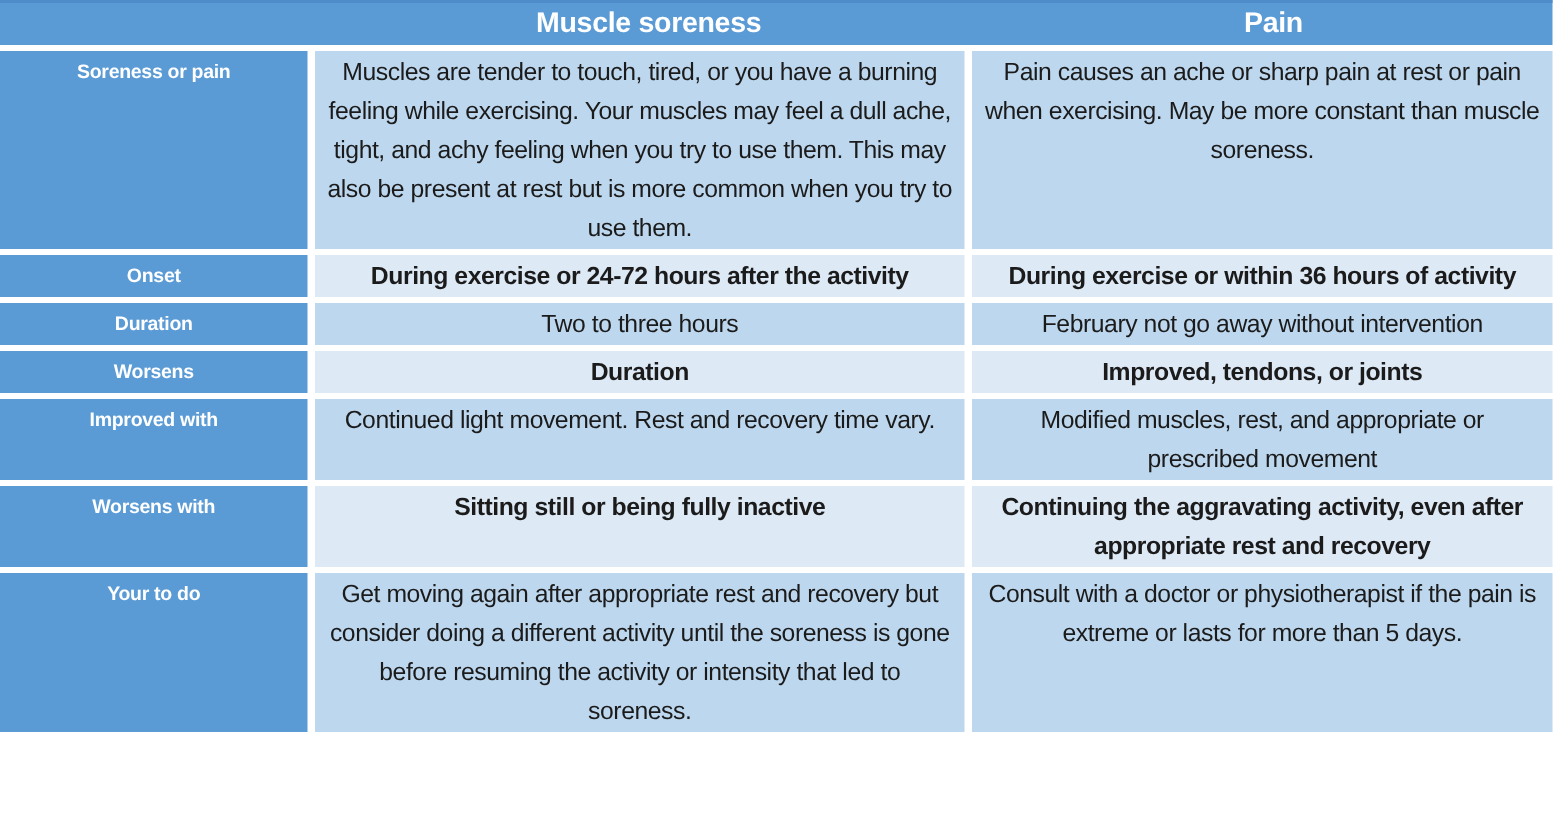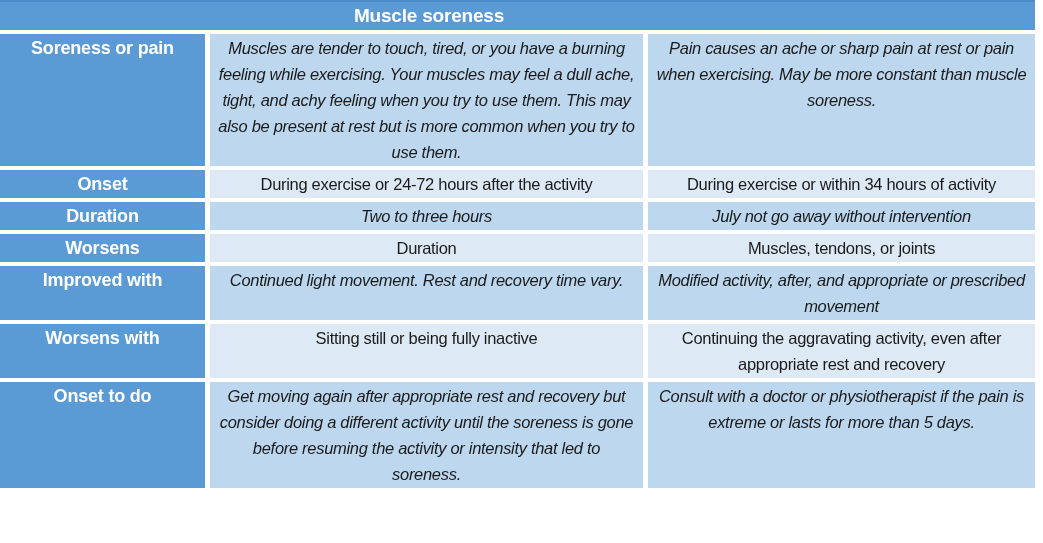--- a/index.html
+++ b/index.html
@@ -33,92 +33,94 @@
     row-gap: 4px;
     background: var(--color-gridWhite);
   }
   .thead {
     grid-column: 1 / -1;
     background: var(--color-headerBlue);
     border-top: 2px solid var(--color-headerBlueDark);
     height: 30px;
     display: flex;
     align-items: center;
+    gap: 20px;
   }
   .thead .hseg { text-align: center; color: var(--color-headerText); font-weight: bold; font-size: 19px; letter-spacing: -0.2px; }
   .thead .hseg.c1 { width: 210px; }
   .thead .hseg.c2 { width: 438px; }
   .thead .hseg.c3 { width: 387px; }
   .cell {
     text-align: center;
     font-size: 16.5px;
     line-height: 26px;
     letter-spacing: -0.3px;
     padding: 1px 8px;
     color: var(--color-bodyText);
   }
   .label-cell {
     background: var(--color-headerBlue);
     color: var(--color-headerText);
     font-weight: bold;
-    font-size: 18px;
+    font-size: 13px;
     letter-spacing: -0.2px;
   }
-  .row-a .body-cell { background: var(--color-rowBlue); font-style: italic; }
-  .row-b .body-cell { background: var(--color-rowPale); }
+  .row-a .body-cell { background: var(--color-rowBlue); }
+  .row-b .body-cell { background: var(--color-rowPale); font-weight: bold; }
   
   .trow { display: contents; }
 </style>
 </head>
 <body>
 
 <div class="page">
   <div class="cmp-table">
 
     <div class="thead">
       <div class="hseg c1"></div>
       <div class="hseg c2">Muscle soreness</div>
+      <div class="hseg c3">Pain</div>
     </div>
 
     <div class="trow row-a">
       <div class="cell label-cell">Soreness or pain</div>
       <div class="cell body-cell">Muscles are tender to touch, tired, or you have a burning feeling while exercising. Your muscles may feel a dull ache, tight, and achy feeling when you try to use them. This may also be present at rest but is more common when you try to use them.</div>
       <div class="cell body-cell">Pain causes an ache or sharp pain at rest or pain when exercising. May be more constant than muscle soreness.</div>
     </div>
 
     <div class="trow row-b">
       <div class="cell label-cell">Onset</div>
       <div class="cell body-cell">During exercise or 24-72 hours after the activity</div>
-      <div class="cell body-cell">During exercise or within 34 hours of activity</div>
+      <div class="cell body-cell">During exercise or within 36 hours of activity</div>
     </div>
 
     <div class="trow row-a">
       <div class="cell label-cell">Duration</div>
       <div class="cell body-cell">Two to three hours</div>
-      <div class="cell body-cell">July not go away without intervention</div>
+      <div class="cell body-cell">February not go away without intervention</div>
     </div>
 
     <div class="trow row-b">
       <div class="cell label-cell">Worsens</div>
       <div class="cell body-cell">Duration</div>
-      <div class="cell body-cell">Muscles, tendons, or joints</div>
+      <div class="cell body-cell">Improved, tendons, or joints</div>
     </div>
 
     <div class="trow row-a">
       <div class="cell label-cell">Improved with</div>
       <div class="cell body-cell">Continued light movement. Rest and recovery time vary.</div>
-      <div class="cell body-cell">Modified activity, after, and appropriate or prescribed movement</div>
+      <div class="cell body-cell">Modified muscles, rest, and appropriate or prescribed movement</div>
     </div>
 
     <div class="trow row-b">
       <div class="cell label-cell">Worsens with</div>
       <div class="cell body-cell">Sitting still or being fully inactive</div>
       <div class="cell body-cell">Continuing the aggravating activity, even after appropriate rest and recovery</div>
     </div>
 
     <div class="trow row-a">
-      <div class="cell label-cell">Onset to do</div>
+      <div class="cell label-cell">Your to do</div>
       <div class="cell body-cell">Get moving again after appropriate rest and recovery but consider doing a different activity until the soreness is gone before resuming the activity or intensity that led to soreness.</div>
       <div class="cell body-cell">Consult with a doctor or physiotherapist if the pain is extreme or lasts for more than 5 days.</div>
     </div>
 
   </div>
 </div>
 
 </body></html>

